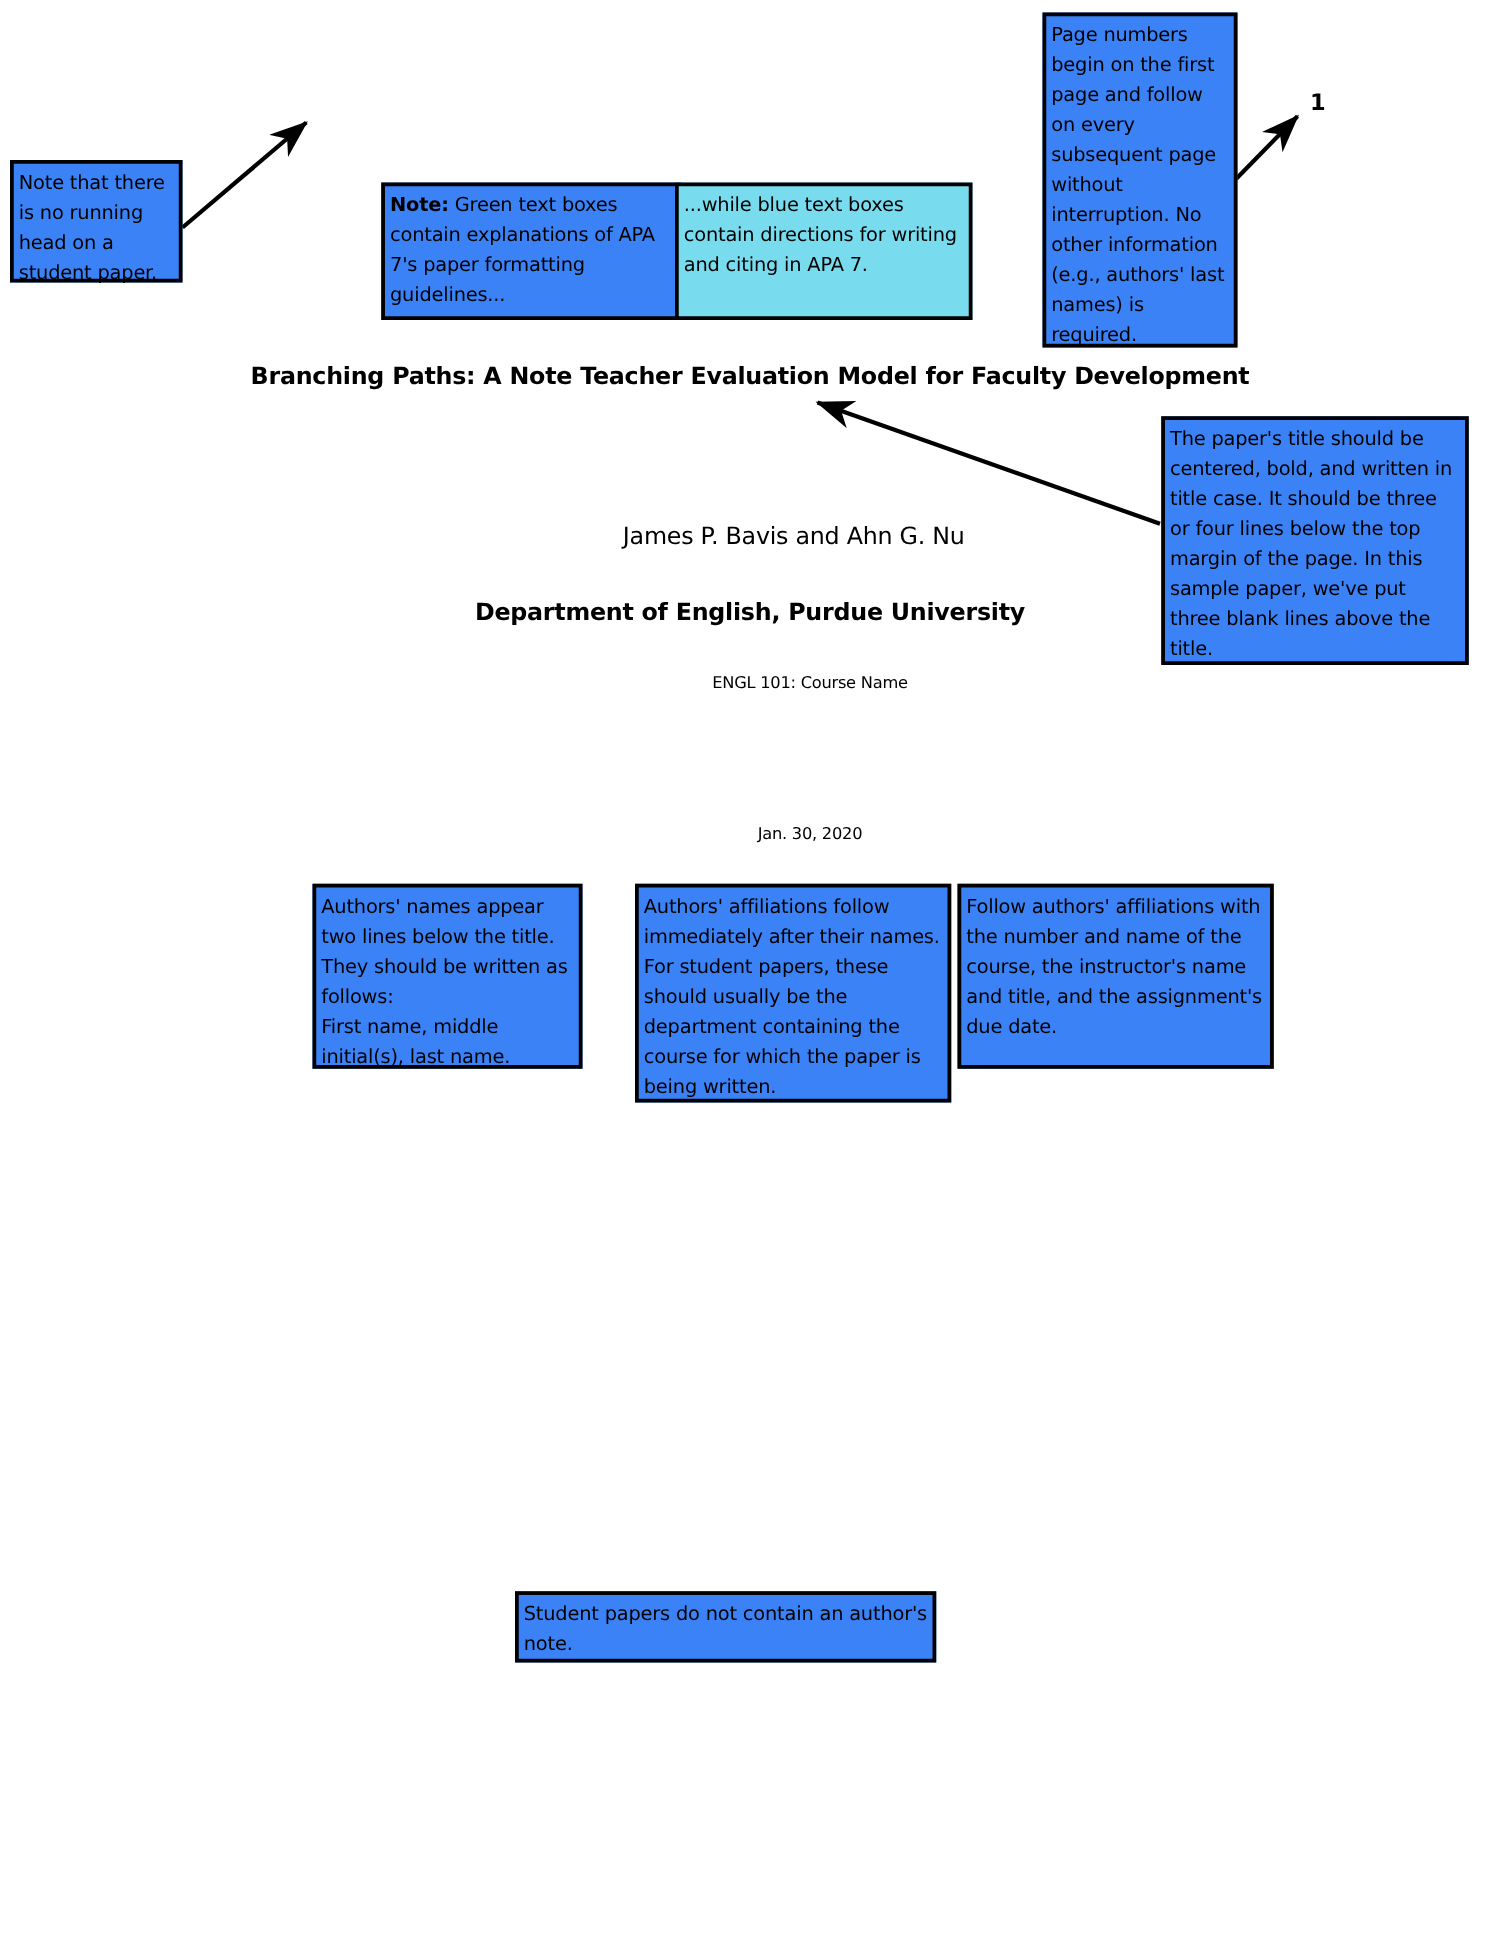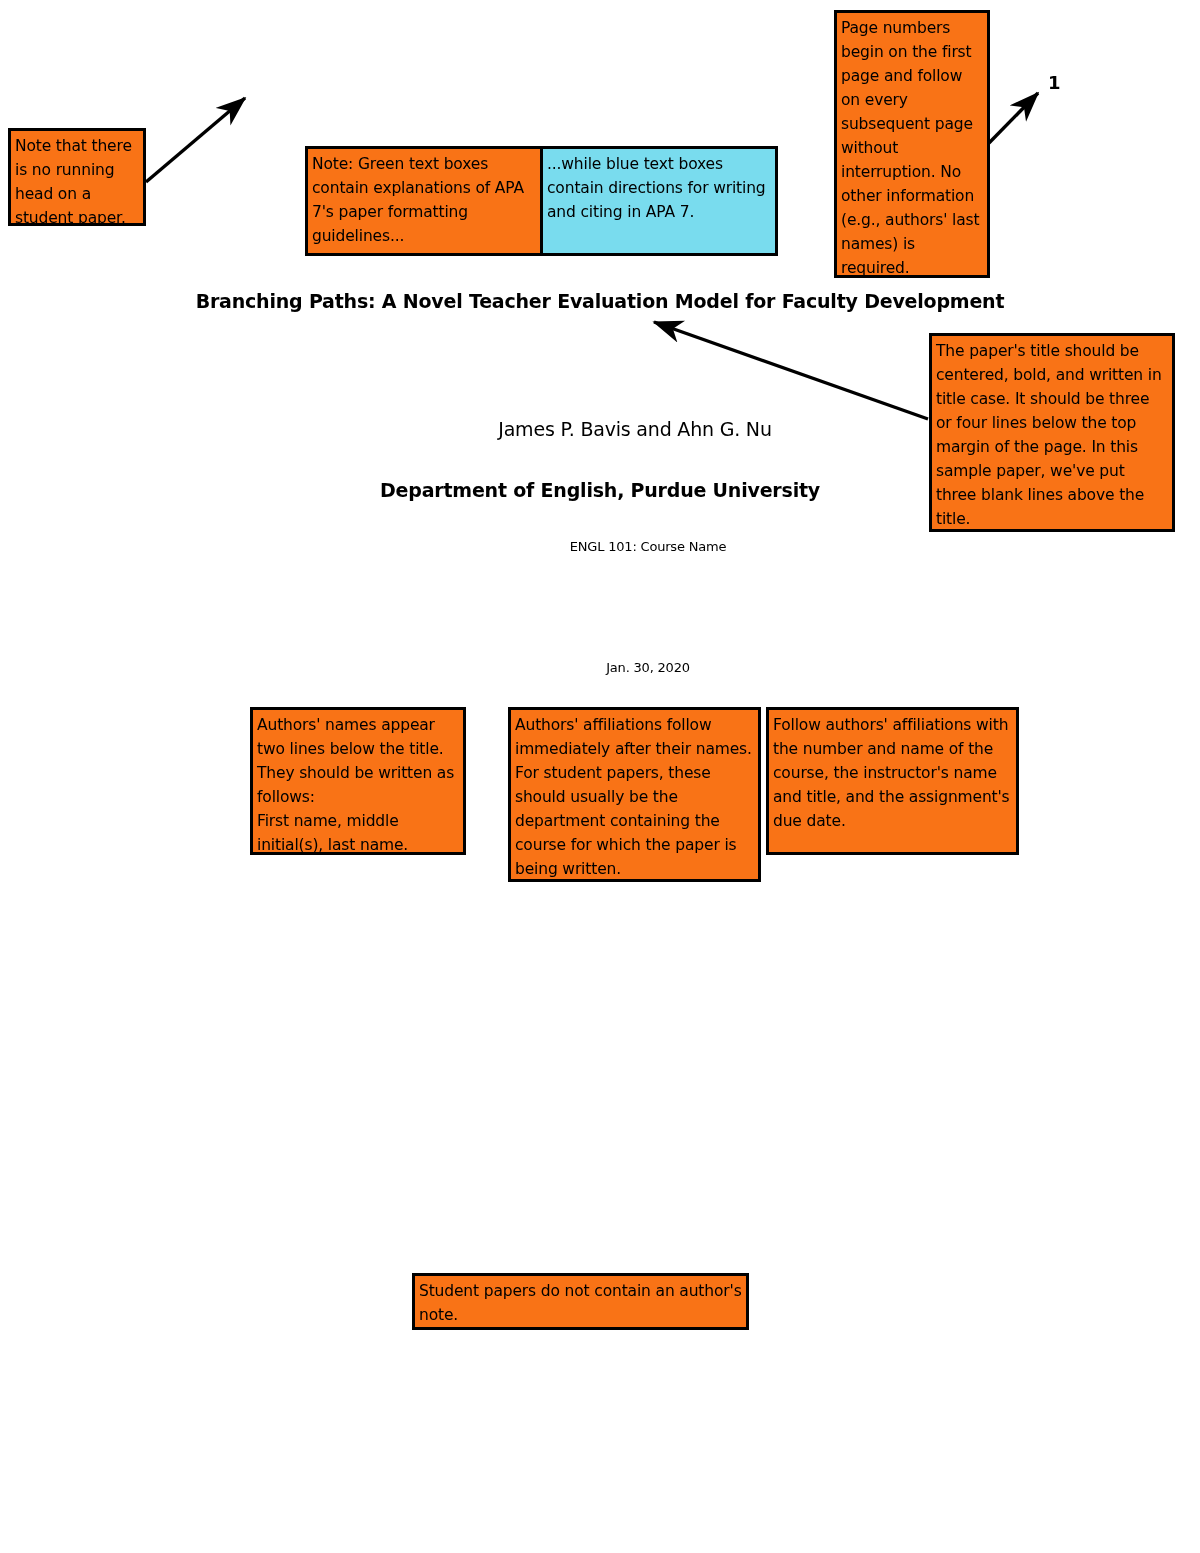--- a/index.html
+++ b/index.html
@@ -21,23 +21,23 @@
     position: absolute;
     box-sizing: border-box;
     border: 3px solid #000000;
     font-size: 15.5px;
     line-height: 24px;
     padding: 3px 4px 2px 4px;
     white-space: pre-line;
     letter-spacing: -0.15px;
     z-index: 5;
   }
-  .callout.green { background: #f97316; }
+  .callout.green { background: #3b82f6; }
   .callout.blue  { background: #79dcee; }
-  .callout b { font-weight: normal; text-align: center; }
+  .callout b { font-weight: bold; text-align: center; }
 
   
   .paper {
     position: absolute;
     left: 0;
     top: 0;
     width: 1200px;
     height: 1553px;
     z-index: 1;
   }
@@ -99,21 +99,21 @@
     <marker id="ah" markerWidth="10" markerHeight="10" refX="8.5" refY="3.4" orient="auto" markerUnits="strokeWidth">
       <path d="M0,0 L9,3.4 L0,6.8 L2.6,3.4 z" fill="#000000"></path>
     </marker>
   </defs>
   <line x1="146" y1="182" x2="245" y2="98" stroke="#000000" stroke-width="3.4" marker-end="url(#ah)"></line>
   <line x1="989" y1="143" x2="1038" y2="93" stroke="#000000" stroke-width="3.4" marker-end="url(#ah)"></line>
   <line x1="928" y1="419" x2="654" y2="322" stroke="#000000" stroke-width="3.4" marker-end="url(#ah)"></line>
 </svg>
 
 <div class="paper">
-  <div class="paper-line paper-title" style="top:290px;">Branching Paths: A Novel Teacher Evaluation Model for Faculty Development</div>
+  <div class="paper-line paper-title" style="top:290px;">Branching Paths: A Note Teacher Evaluation Model for Faculty Development</div>
 
   <div class="paper-line paper-authors" style="top:418px;margin-left:35px;">James P. Bavis and Ahn G. Nu</div>
 
   <div class="paper-line paper-affil" style="top:479px;">Department of English, Purdue University</div>
 
   <div class="paper-line paper-course" style="top:539px;">ENGL 101: Course Name</div>
 
 
   <div class="paper-line paper-date" style="top:660px;">Jan. 30, 2020</div>
 </div>

